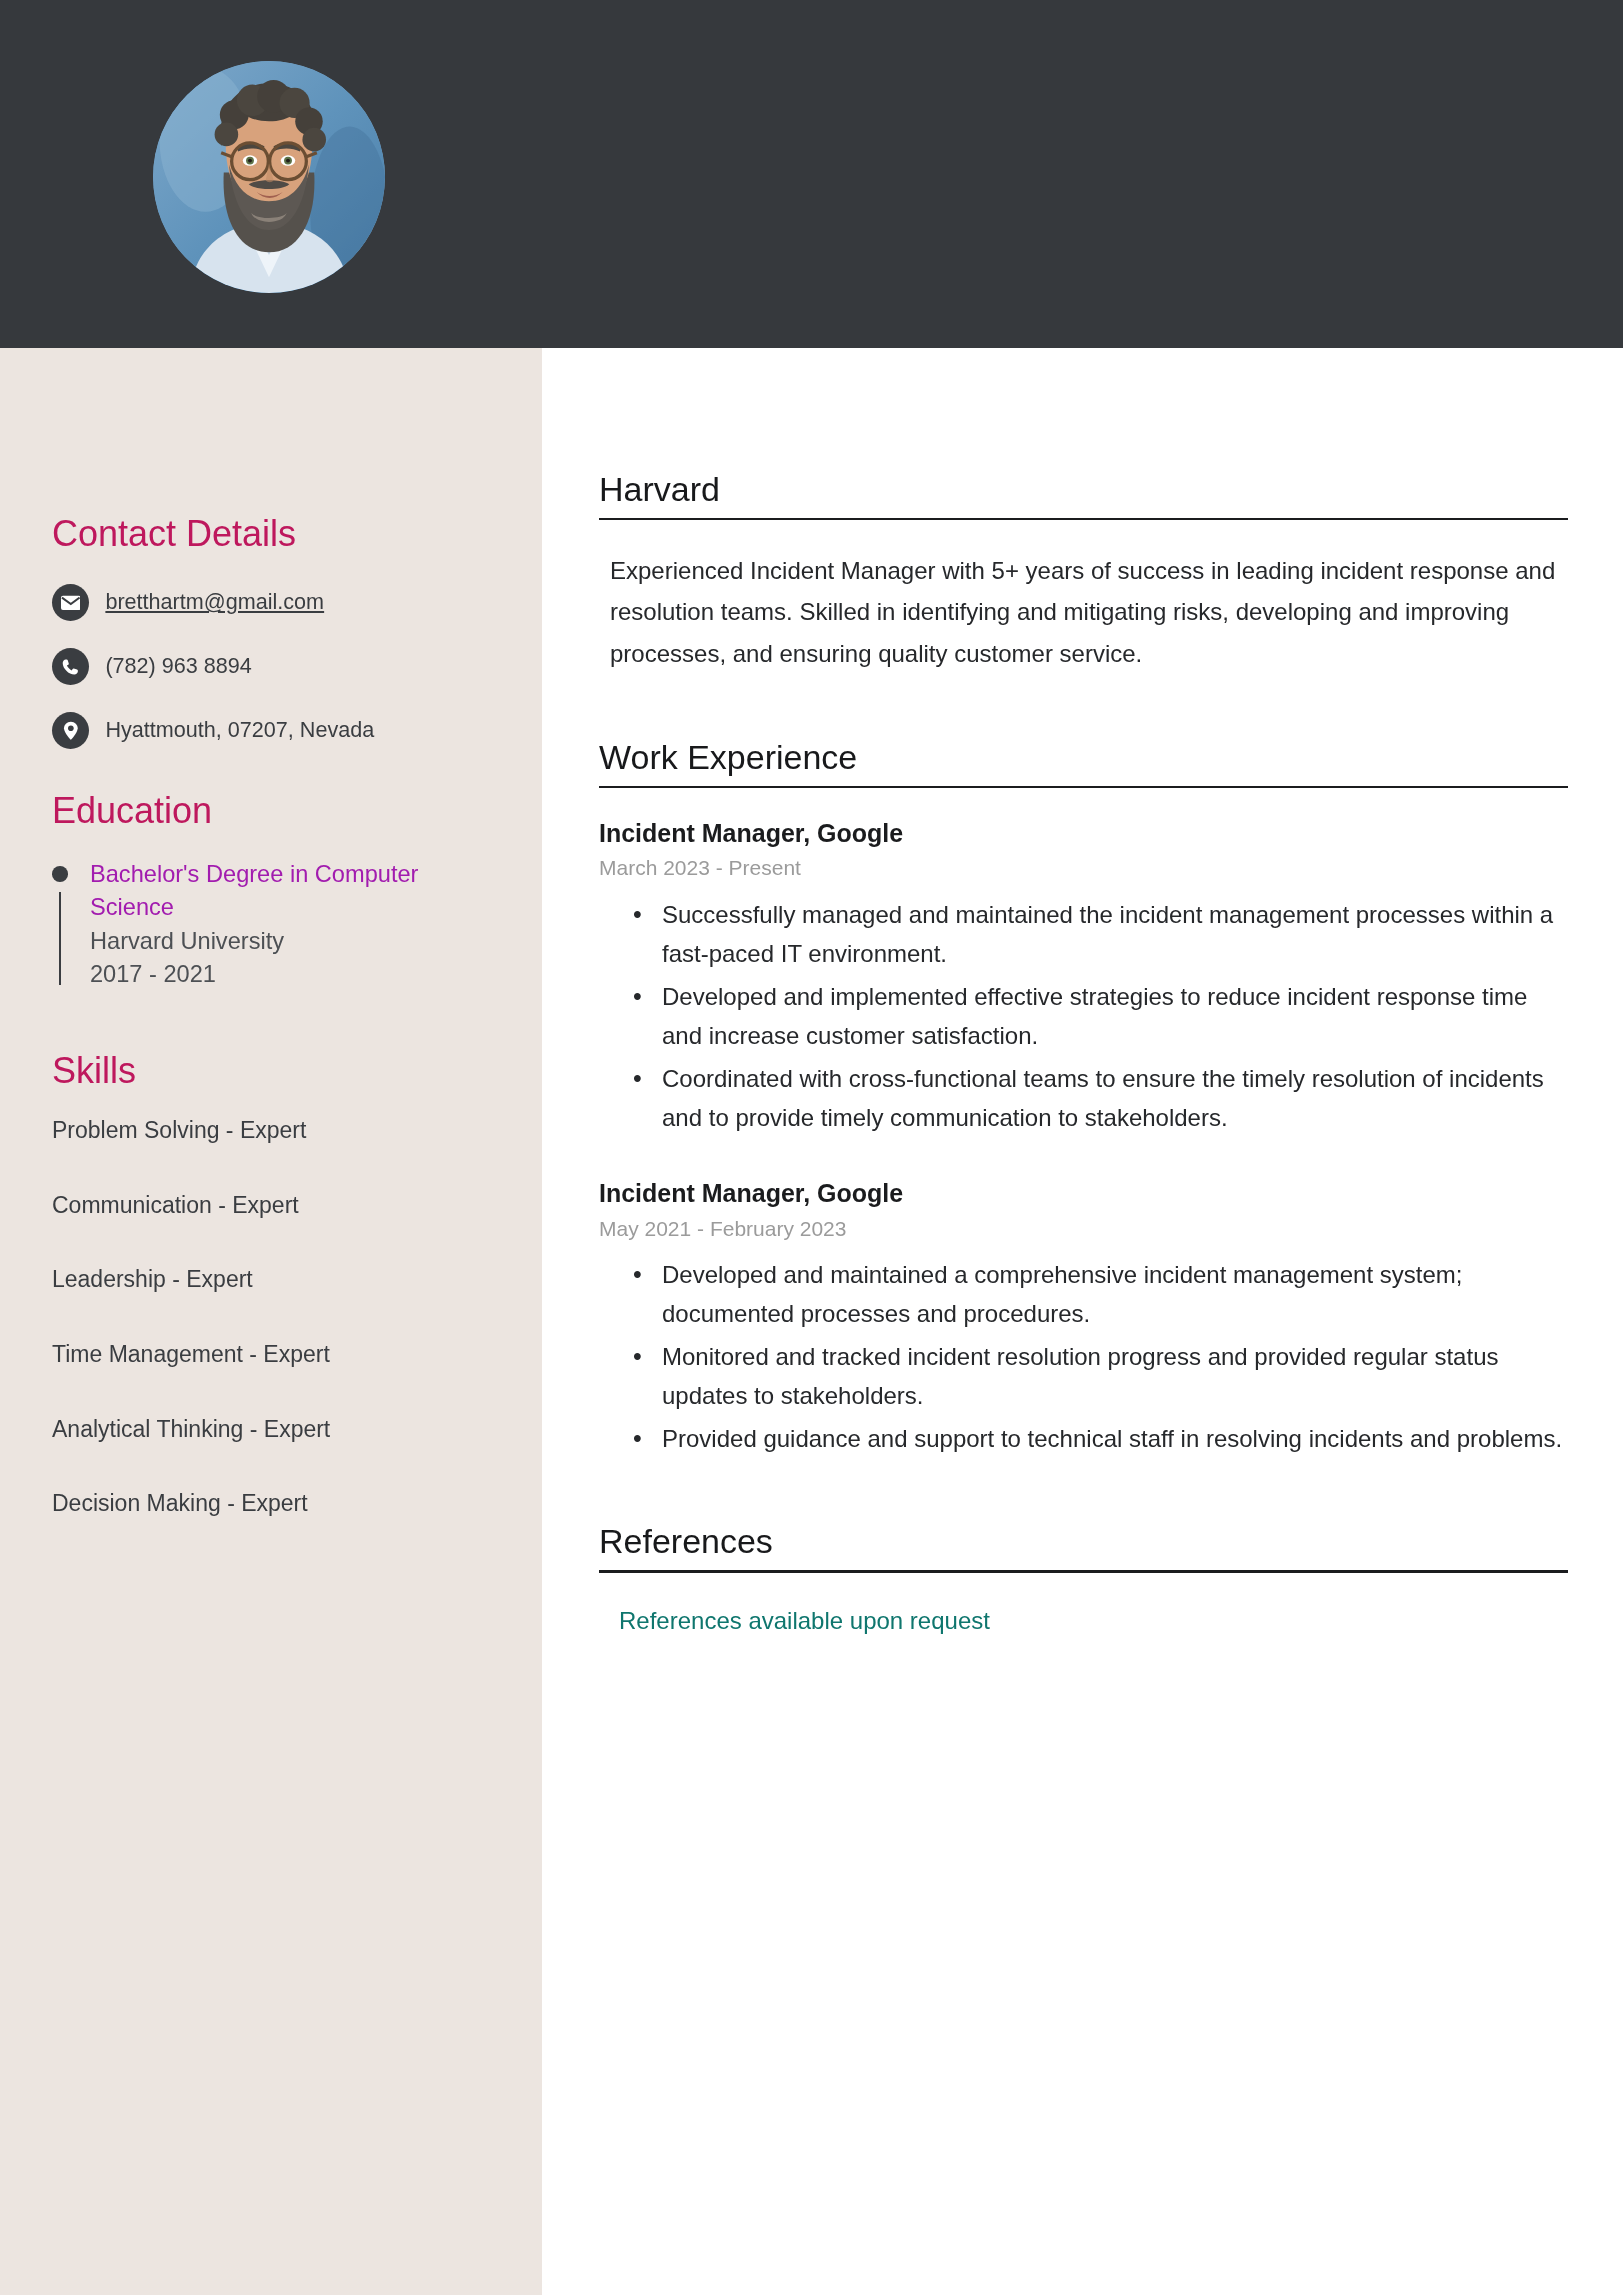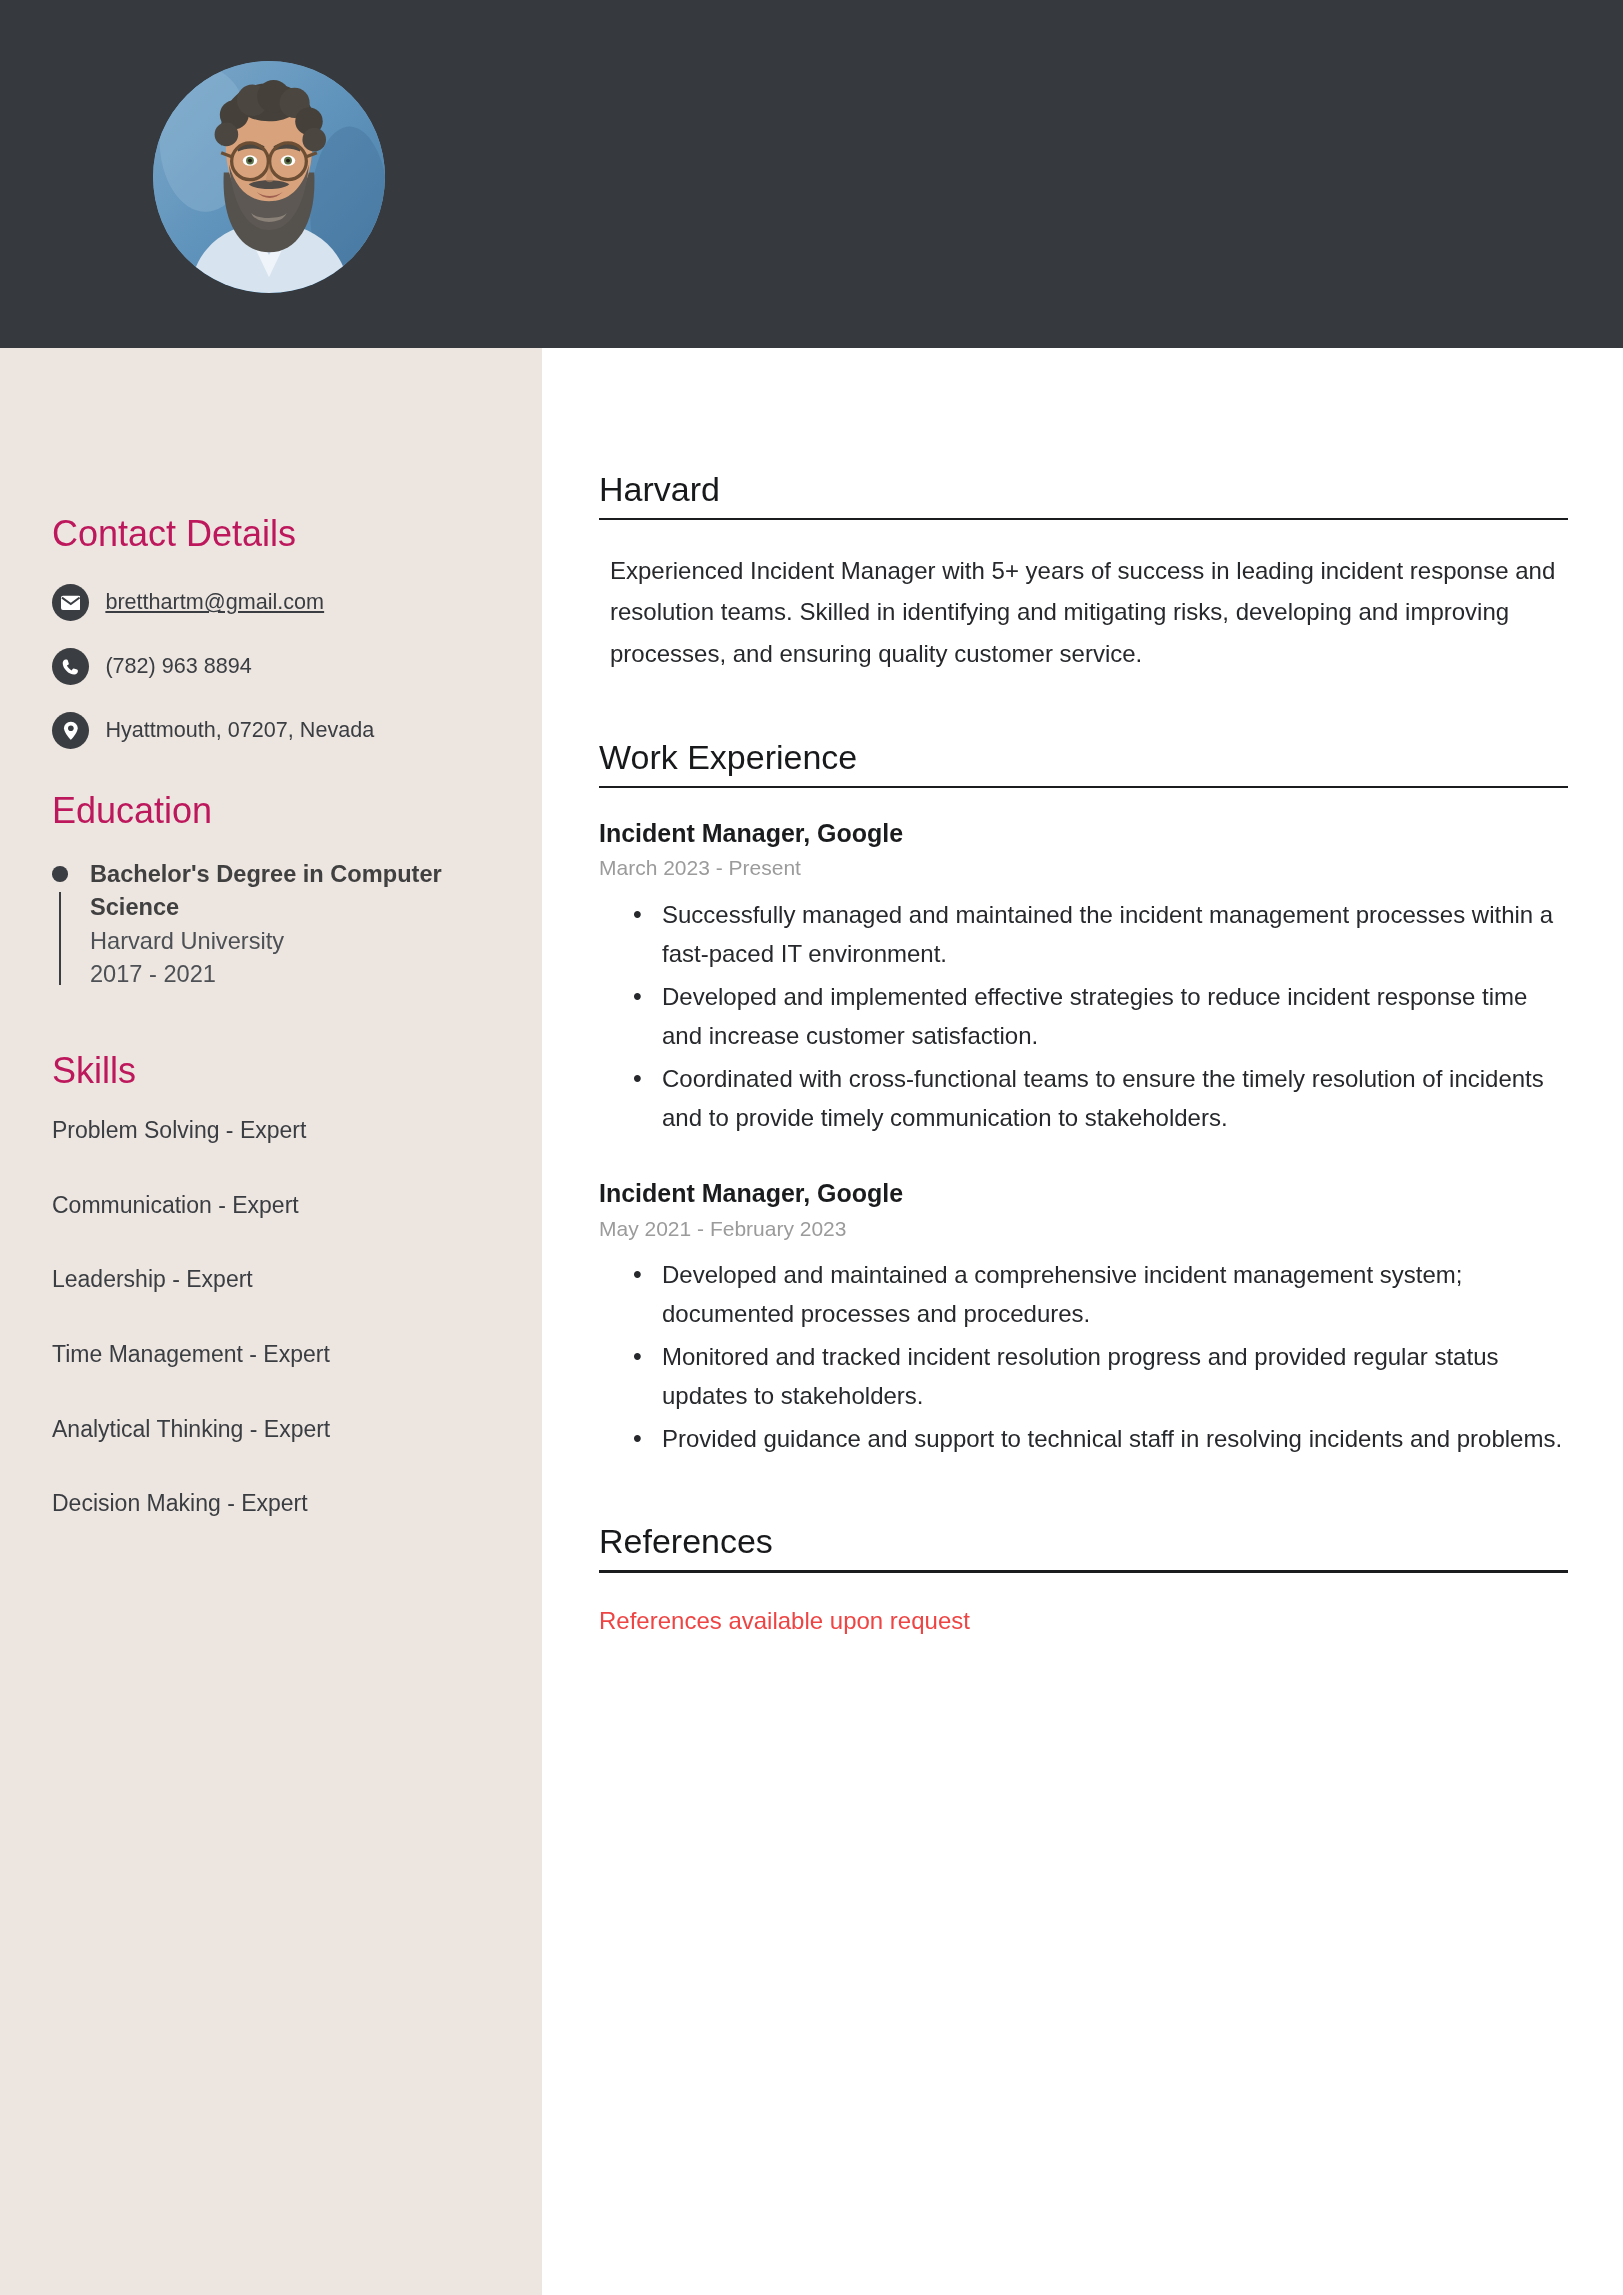--- a/index.html
+++ b/index.html
@@ -95,21 +95,21 @@
   .edu-dot{
     position:absolute; left:0; top:8.5px;
     width:15.7px; height:15.7px; border-radius:50%;
     background:#3a3d41;
   }
   .edu-line{
     position:absolute; left:7.2px; top:34px; bottom:6.5px;
     width:2px; background:#3a3d41;
   }
   .edu-degree{
-    font-size:23.6px; font-weight:700; color:#404040;
+    font-size:23.6px; font-weight:400; color:#a21caf;
     line-height:1.42;
   }
   .edu-school, .edu-dates{
     font-size:23.6px; font-weight:400; color:#4d5054;
     line-height:1.42;
   }
 
   .skills-block{ margin-top:58px; }
   .skills-list{ margin-top:26px; }
   .skill-item{
@@ -154,22 +154,23 @@
     margin-bottom:3.9px;
     list-style:none;
     position:relative;
   }
   .job-bullets li::before{
     content:"\2022";
     position:absolute; left:-29px; top:-1.3px;
     font-size:25px; color:#26282b;
   }
   .ref-text{
-    font-size:24px; font-weight:400; color:#ef4444;
+    font-size:24px; font-weight:400; color:#0f766e;
     line-height:1.5;
+    margin-left:20px;
   }
 </style>
 </head>
 <body>
 
 <div class="header-wrap">
   <div class="header-shape"></div>
 </div>
 
 <div class="header-content">

